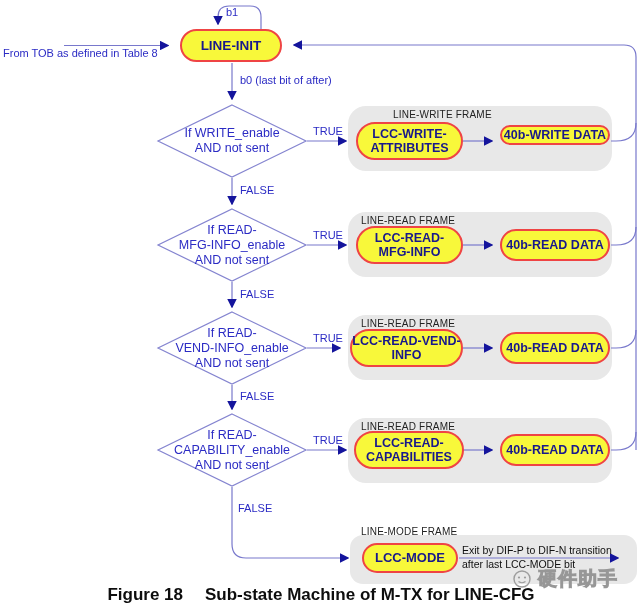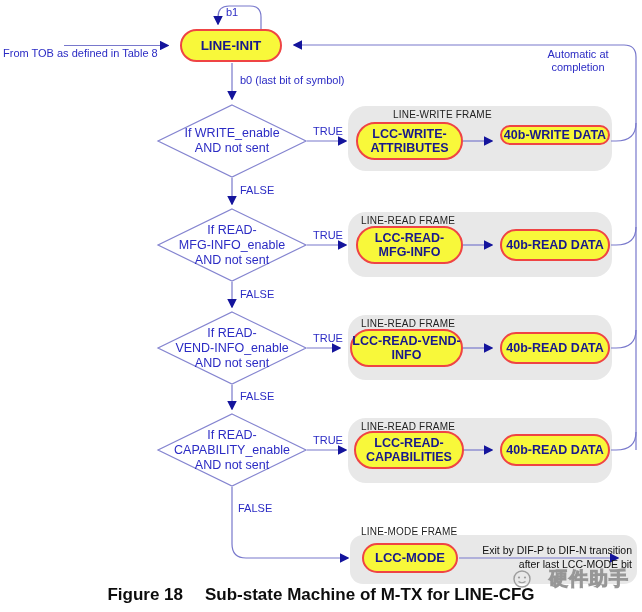--- a/index.html
+++ b/index.html
@@ -24,29 +24,29 @@
     position:absolute;font-size:10px;color:#222;letter-spacing:.2px;
   }
   .cond{
     position:absolute;color:#2b2bc4;font-size:12.5px;line-height:15px;
     text-align:center;display:flex;align-items:center;justify-content:center;
   }
   .branch-tag{position:absolute;font-size:11px;color:#2b2bc4;}
   .note{position:absolute;font-size:11px;color:#2b2bc4;}
   .exit-note{
     position:absolute;left:462px;top:544px;width:170px;
-    font-size:10.5px;line-height:13.5px;color:#111;text-align:right;
+    font-size:10.5px;line-height:13.5px;color:#111;text-align:left;
   }
   .caption{
     position:absolute;left:0;top:585px;width:100%;text-align:center;
     font-size:17px;font-weight:bold;color:#0d0d0d;
   }
   .caption .title{margin-left:22px;}
   .watermark{
-    position:absolute;left:512px;top:566px;display:flex;align-items:center;gap:17px;
+    position:absolute;left:512px;top:566px;display:flex;align-items:center;gap:6px;
     z-index:5;
   }
   .watermark .wm-text{
     font-size:19px;font-weight:bold;color:#ececec;
     -webkit-text-stroke:1px #979797;letter-spacing:1px;
   }
 </style>
 </head>
 <body>
 
@@ -103,24 +103,22 @@
       <path d="M 459 558 H 618" marker-end="url(#arr)"></path>
     </g>
   </svg>
 
   <div class="abs blue" style="left:226px;top:6px;font-size:11px;">b1</div>
 
   <div class="pill" style="left:180px;top:29px;width:102px;height:33px;border-radius:17px;font-size:13.5px;">LINE-INIT</div>
 
   <div class="note" style="left:3px;top:47px;white-space:nowrap;">From TOB as defined in Table 8</div>
 
-  <div class="note multiline" style="left:528px;top:48px;width:100px;text-align:center;line-height:13px;">Automatic at
-completion</div>
 
-  <div class="note" style="left:240px;top:74px;">b0 (last bit of symbol)</div>
+  <div class="note" style="left:240px;top:74px;">b0 (last bit of after)</div>
 
   <div class="cond multiline" style="left:167px;top:121px;width:130px;height:40px;">If WRITE_enable
 AND not sent</div>
   <div class="branch-tag" style="left:313px;top:125px;">TRUE</div>
   <div class="frame-label" style="left:361px;top:109px;padding-left:32px;">LINE-WRITE FRAME</div>
   <div class="pill multiline" style="left:356px;top:122px;width:107px;height:38px;">LCC-WRITE-
 ATTRIBUTES</div>
   <div class="pill" style="left:500px;top:125px;width:110px;height:20px;border-radius:16px;">40b-WRITE DATA</div>
   <div class="branch-tag" style="left:240px;top:184px;">FALSE</div>
 

